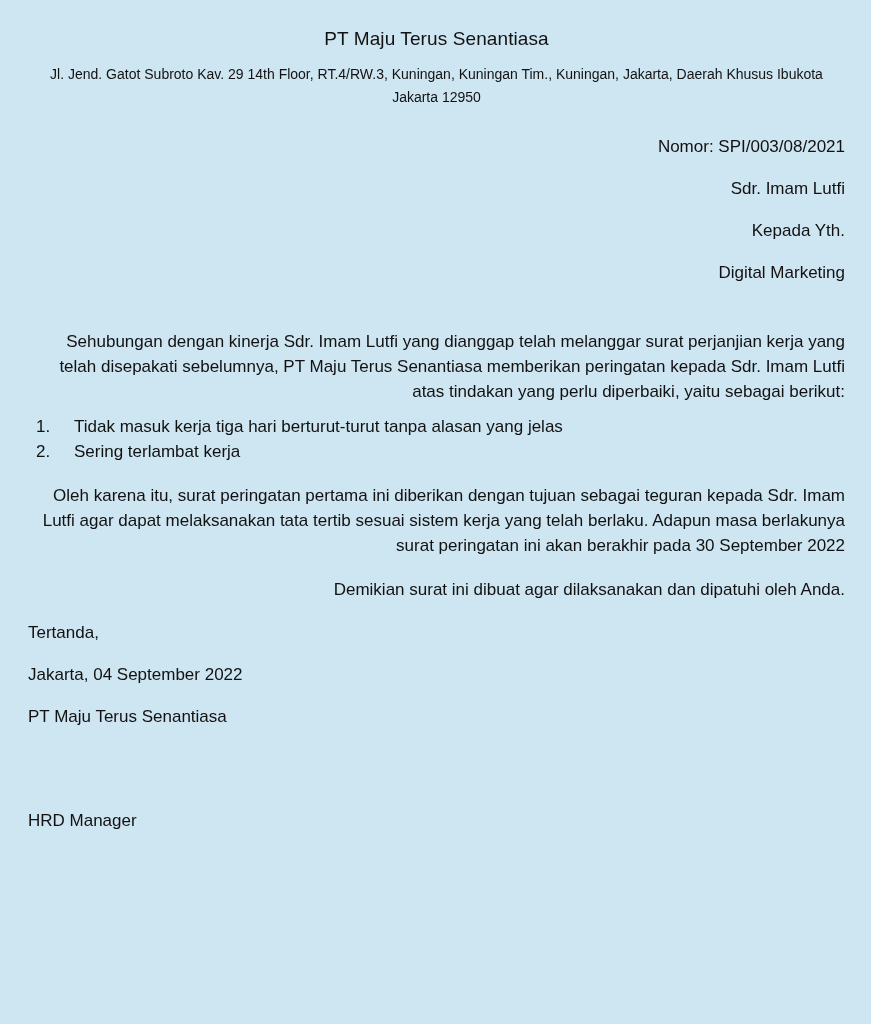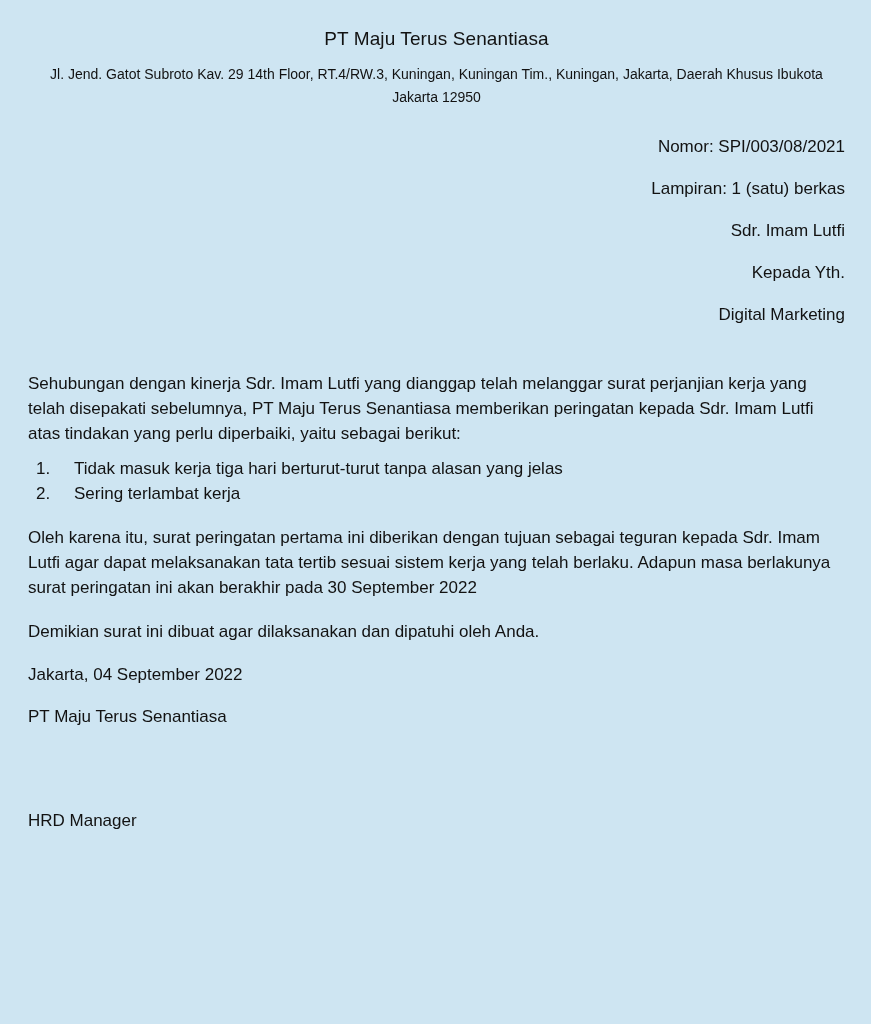--- a/index.html
+++ b/index.html
@@ -49,20 +49,21 @@
     color: #121212;
   }
   .body-block {
     margin-top: 45px;
   }
   .para {
     font-size: 17px;
     line-height: 25px;
     margin-bottom: 19px;
     color: #121212;
+    text-align: right;
   }
   .para.tight {
     margin-bottom: 0;
   }
   .numbered-list {
     margin: 10px 0 19px 0;
     padding: 0;
     list-style: none;
   }
   .numbered-list li {
@@ -106,21 +107,20 @@
   <div class="letterhead">
     <div class="company-title">PT Maju Terus Senantiasa</div>
     <div class="company-address">
       <span>Jl. Jend. Gatot Subroto Kav. 29 14th Floor, RT.4/RW.3, Kuningan, Kuningan Tim., Kuningan, Jakarta,</span>
       <span>Daerah Khusus Ibukota Jakarta 12950</span>
     </div>
   </div>
 
   <div class="meta-block">
     <div class="meta-line">Nomor: SPI/003/08/2021</div>
-    <div class="meta-line">Lampiran: 1 (satu) berkas</div>
     <div class="meta-line">Sdr. Imam Lutfi</div>
     <div class="meta-line">Kepada Yth.</div>
     <div class="meta-line">Digital Marketing</div>
   </div>
 
   <div class="body-block">
     <div class="para tight">Sehubungan dengan kinerja Sdr. Imam Lutfi yang dianggap telah melanggar surat perjanjian kerja yang telah disepakati sebelumnya, PT Maju Terus Senantiasa memberikan peringatan kepada Sdr. Imam Lutfi atas tindakan yang perlu diperbaiki, yaitu sebagai berikut:</div>
 
     <ol class="numbered-list">
       <li>
@@ -132,19 +132,20 @@
         <span class="li-text">Sering terlambat kerja</span>
       </li>
     </ol>
 
     <div class="para">Oleh karena itu, surat peringatan pertama ini diberikan dengan tujuan sebagai teguran kepada Sdr. Imam Lutfi agar dapat melaksanakan tata tertib sesuai sistem kerja yang telah berlaku. Adapun masa berlakunya surat peringatan ini akan berakhir pada 30 September 2022</div>
 
     <div class="para">Demikian surat ini dibuat agar dilaksanakan dan dipatuhi oleh Anda.</div>
   </div>
 
   <div class="closing-block">
+    <div class="closing-line">Tertanda,</div>
     <div class="closing-line">Jakarta, 04 September 2022</div>
     <div class="closing-line">PT Maju Terus Senantiasa</div>
     <div class="signature-space"></div>
     <div class="signature-title">HRD Manager</div>
   </div>
 
 </div>
 
 </body></html>

